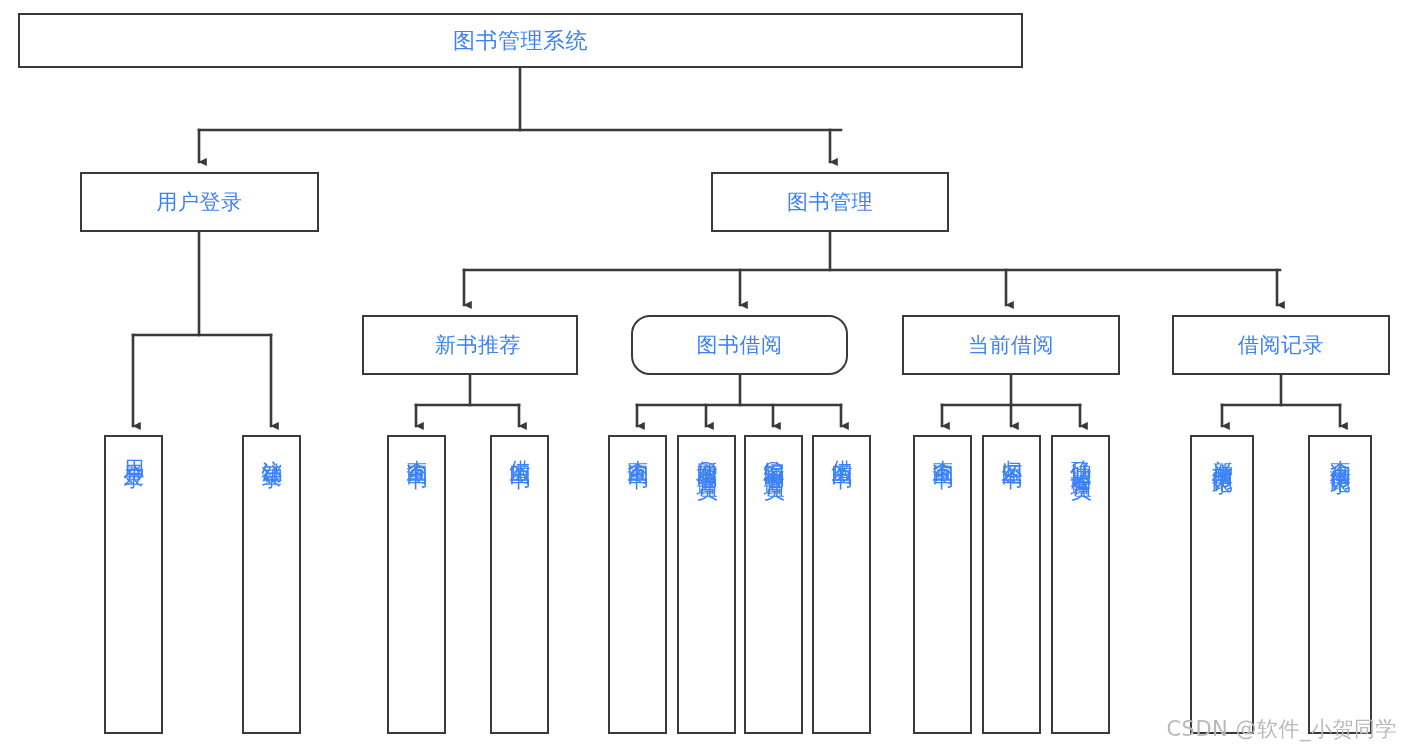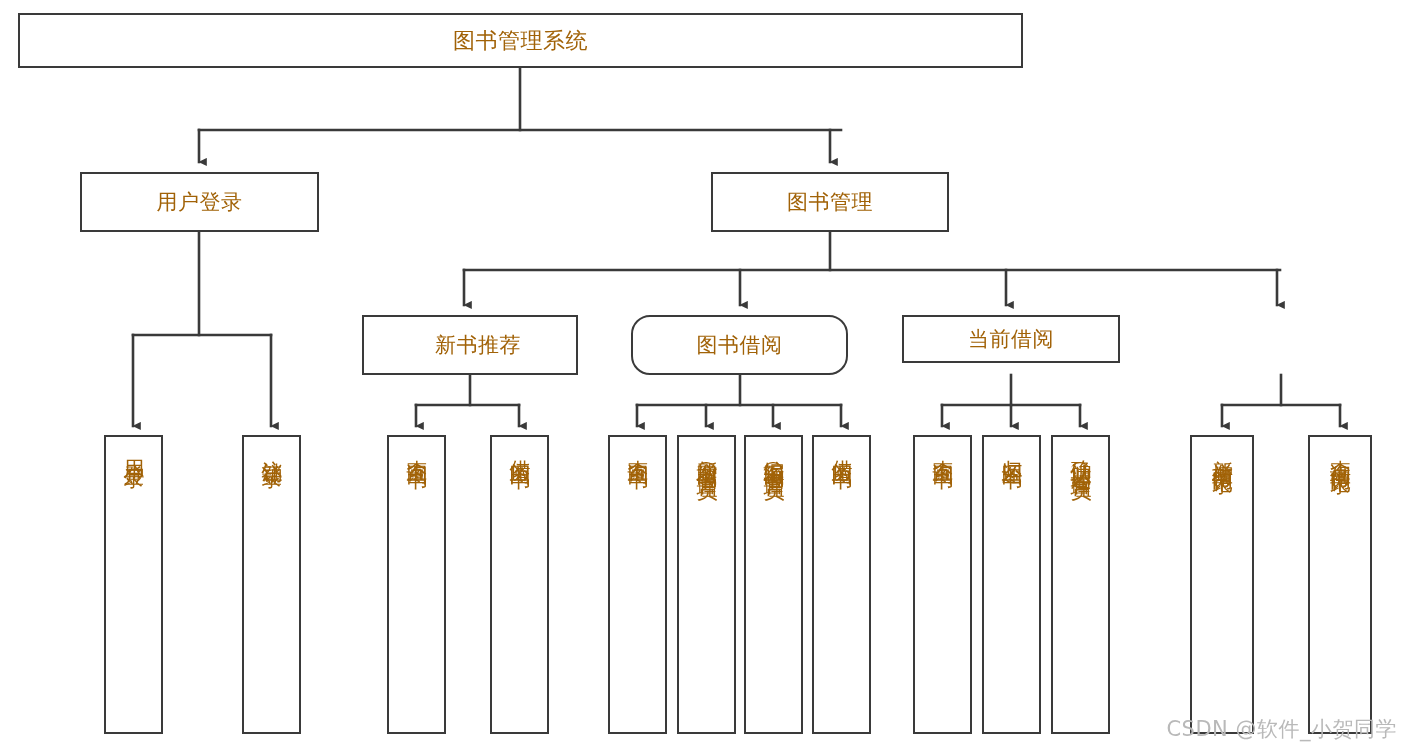--- a/index.html
+++ b/index.html
@@ -27,21 +27,21 @@
     pointer-events: none;
   }
   .node {
     position: absolute;
     box-sizing: border-box;
     background: #ffffff;
     border: 2px solid #3a3a3a;
     display: flex;
     align-items: center;
     justify-content: center;
-    color: #a16207;
+    color: #3b82f6;
     z-index: 2;
   }
   .node .label {
     display: block;
     text-align: center;
     line-height: 1.18;
     letter-spacing: 0.5px;
   }
   
   .node.horiz .label {
@@ -144,24 +144,27 @@
   </div>
 
   <div class="node horiz" style="left:362px; top:315px; width:216px; height:60px;padding-left:16px;">
     <span class="label">新书推荐</span>
   </div>
 
   <div class="node horiz" style="left:631px; top:315px; width:217px; height:60px;border-radius:19px;">
     <span class="label">图书借阅</span>
   </div>
 
-  <div class="node horiz" style="left:902px; top:315px; width:218px; height:48px;">
+  <div class="node horiz" style="left:902px; top:315px; width:218px; height:60px;">
     <span class="label">当前借阅</span>
   </div>
 
+  <div class="node horiz" style="left:1172px; top:315px; width:218px; height:60px;">
+    <span class="label">借阅记录</span>
+  </div>
 
   <div class="node vert" style="left:104px; top:435px; width:59px; height:299px;">
     <span class="label">用户登录</span>
   </div>
   <div class="node vert" style="left:242px; top:435px; width:59px; height:299px;">
     <span class="label">注销登录</span>
   </div>
 
   <div class="node vert" style="left:387px; top:435px; width:59px; height:299px;">
     <span class="label">查询图书</span>

